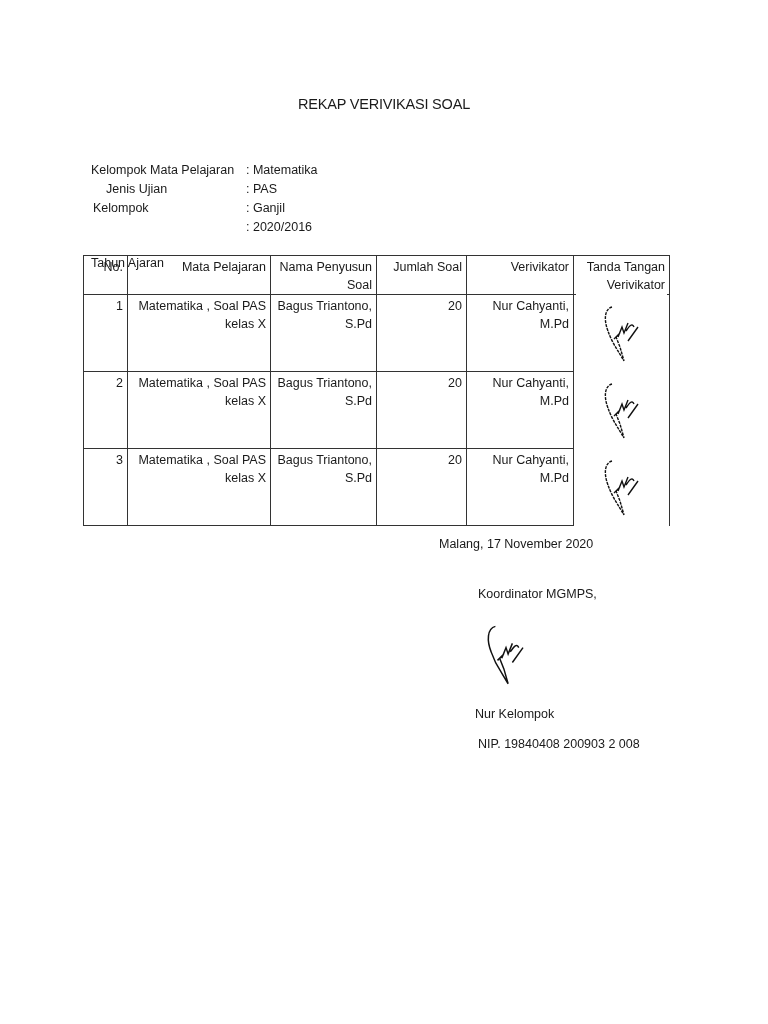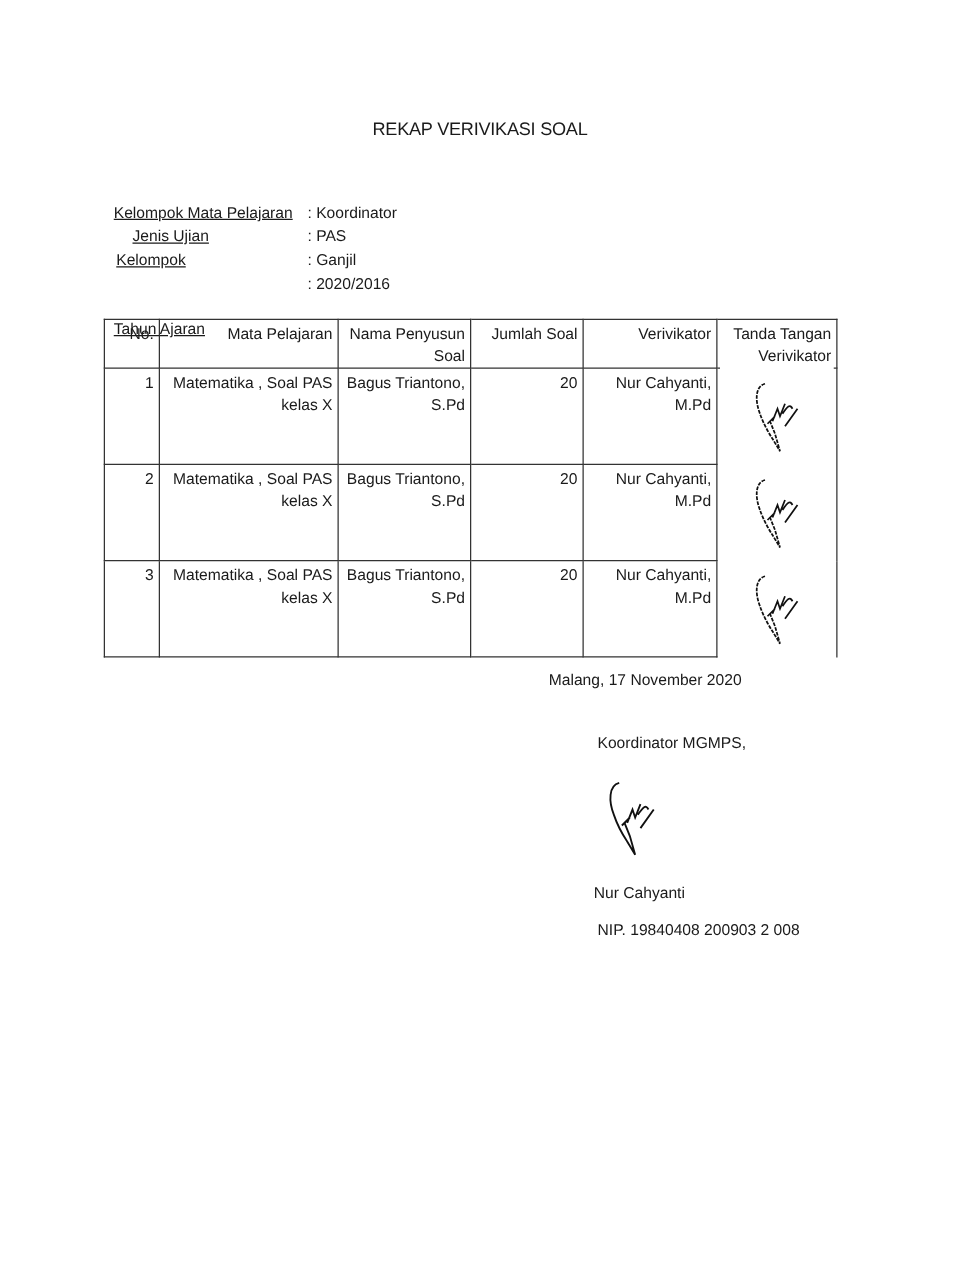--- a/index.html
+++ b/index.html
@@ -9,21 +9,21 @@
     position: relative;
     overflow: hidden;
     font-family: "Liberation Sans", "DejaVu Sans", sans-serif;
     color: #1a1a1a;
   }
   .page-title {
     position: absolute; left: 0; top: 96px; width: 768px;
     text-align: center; font-size: 14.5px; letter-spacing: -0.2px;
   }
   .meta { position: absolute; font-size: 12.5px; }
-  .meta-label { position: absolute; white-space: nowrap; text-decoration: underline; }
+  .meta-label { position: absolute; white-space: nowrap; }
   .meta-value { position: absolute; white-space: nowrap; }
 
   .tbl {
     position: absolute; left: 83px; top: 255px;
     border-collapse: collapse; table-layout: fixed;
     font-size: 12.5px;
   }
   .tbl td, .tbl th {
     border: 1.5px solid #333;
     vertical-align: top; text-align: right;
@@ -41,21 +41,21 @@
   .sig { position: absolute; }
   .closing { position: absolute; font-size: 12.5px; white-space: nowrap; }
 </style>
 </head>
 <body>
 
 <div class="page-title">REKAP VERIVIKASI SOAL</div>
 
 <div>
   <span class="meta meta-label" style="left:91px;top:163px;">Kelompok Mata Pelajaran</span>
-  <span class="meta meta-value" style="left:246px;top:163px;">: Koordinator</span>
+  <span class="meta meta-value" style="left:246px;top:163px;">: Matematika</span>
   <span class="meta meta-label" style="left:90px;top:182px;margin-left:16px;">Jenis Ujian</span>
   <span class="meta meta-value" style="left:246px;top:182px;">: PAS</span>
   <span class="meta meta-label" style="left:93px;top:201px;">Kelompok</span>
   <span class="meta meta-value" style="left:246px;top:201px;">: Ganjil</span>
   <span class="meta meta-label" style="left:91px;top:220px;margin-top:36px;">Tahun Ajaran</span>
   <span class="meta meta-value" style="left:246px;top:220px;">: 2020/2016</span>
 </div>
 
 <table class="tbl">
   <colgroup>
@@ -122,15 +122,15 @@
   </tbody>
 </table>
 
 <div>
   <span class="closing" style="left:439px;top:537px;">Malang, 17 November 2020</span>
   <span class="closing" style="left:478px;top:587px;">Koordinator MGMPS,</span>
   <svg class="sig" style="left:484px;top:620px" width="44" height="68" viewBox="0 0 40 64">
     <path d="M10 6 C2 8,2 20,6 30 C8 36,12 44,16 50 L22 60 L18 46 L14 36" fill="none" stroke="#111" stroke-width="1.4"></path>
     <path d="M12 38 L18 32 M16 36 L20 26 L22 32 L26 22 M24 30 C28 24,30 22,32 26 M26 40 L36 26" fill="none" stroke="#111" stroke-width="1.4"></path>
   </svg>
-  <span class="closing" style="left:475px;top:707px;">Nur Cahyanti</span>
+  <span class="closing" style="left:475px;top:707px;">Nur Kelompok</span>
   <span class="closing" style="left:478px;top:737px;">NIP. 19840408 200903 2 008</span>
 </div>
 
 </body></html>

